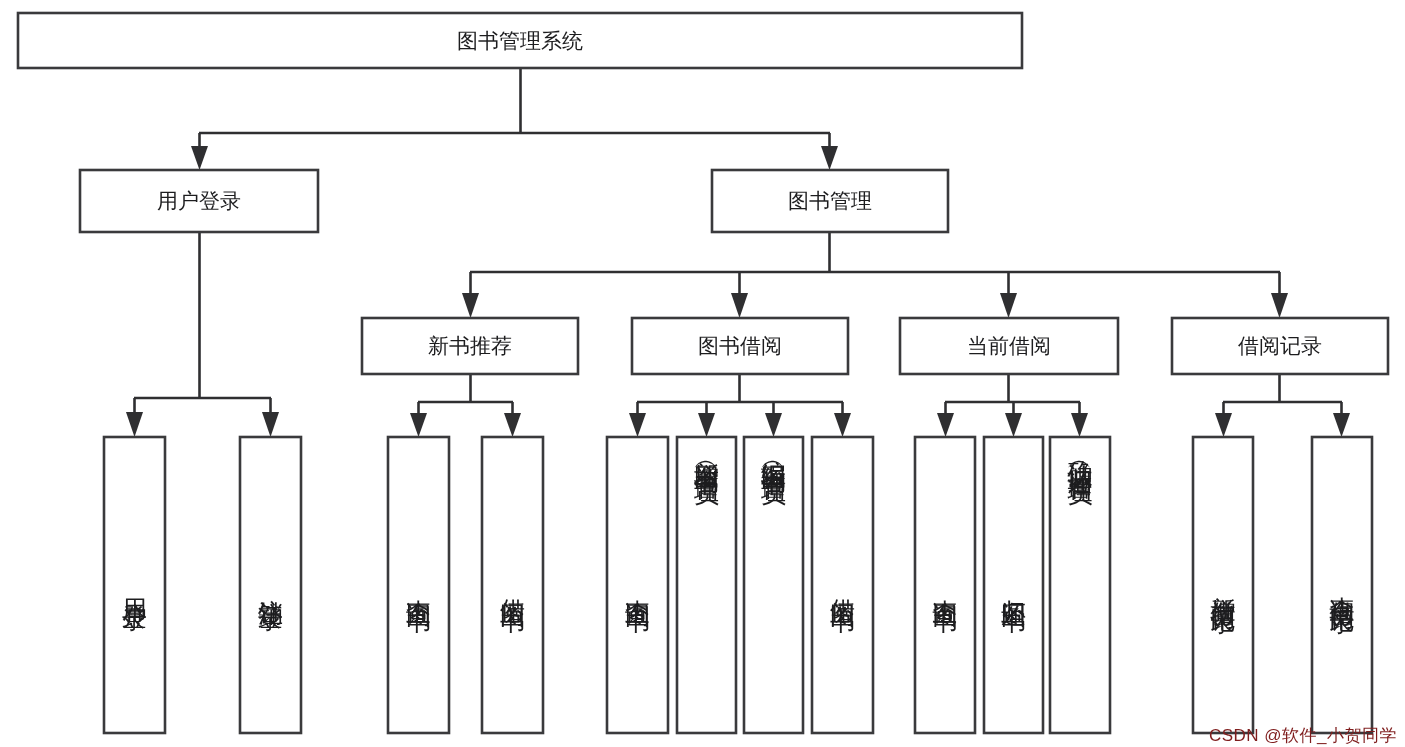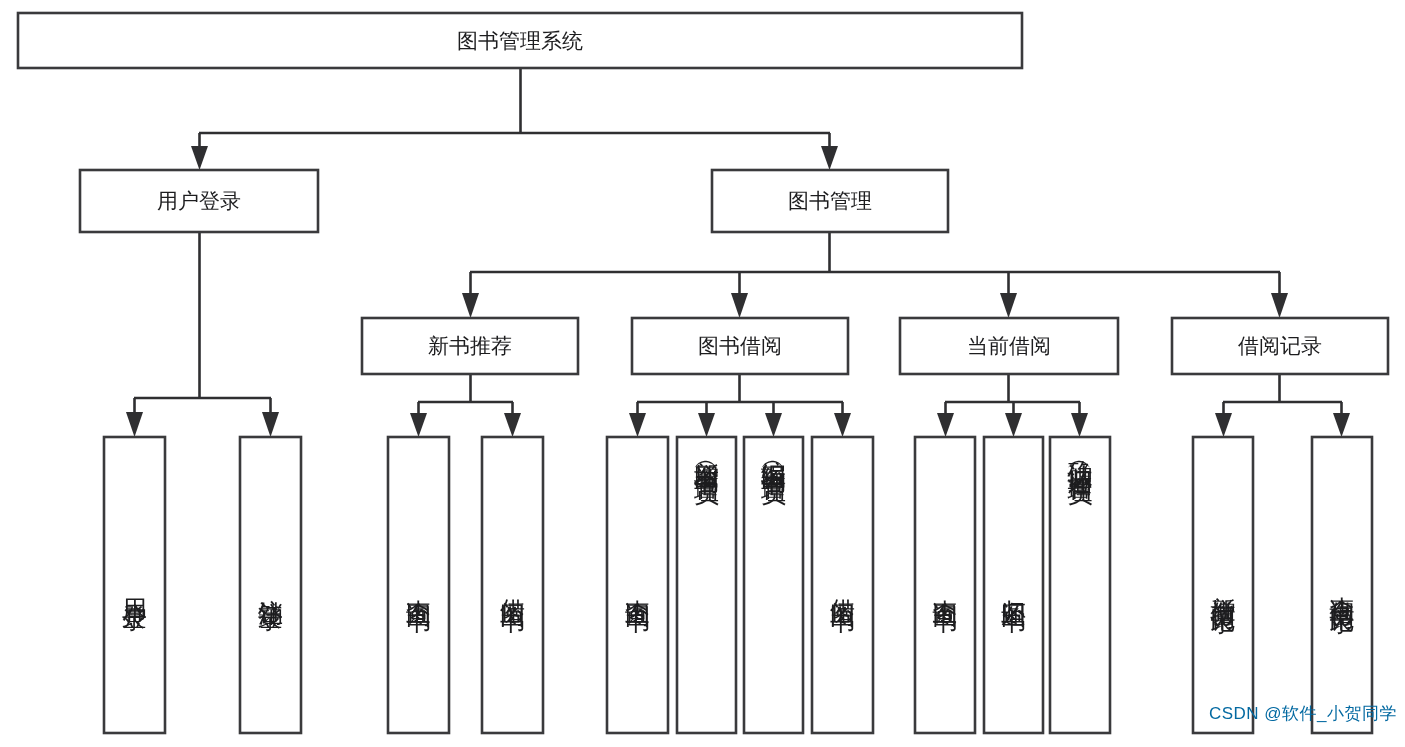--- a/index.html
+++ b/index.html
@@ -72,24 +72,24 @@
     font-family: "Liberation Sans", "DejaVu Sans", sans-serif;
     font-size: 25px;
     line-height: 1.0;
     letter-spacing: 3px;
     color: #1d1d1f;
     white-space: nowrap;
   }
   #watermark {
     position: absolute;
     right: 8px;
-    bottom: 22px;
+    bottom: 0;
     font-family: "Liberation Sans", "DejaVu Sans", sans-serif;
     font-size: 17px;
-    color: #0369a1;
+    color: #7f1d1d;
     letter-spacing: 0.5px;
     white-space: nowrap;
   }
 </style>
 </head>
 <body>
 
 <div id="diagram-root">
 
   <svg id="flow-svg" viewBox="0 0 1405 747">

